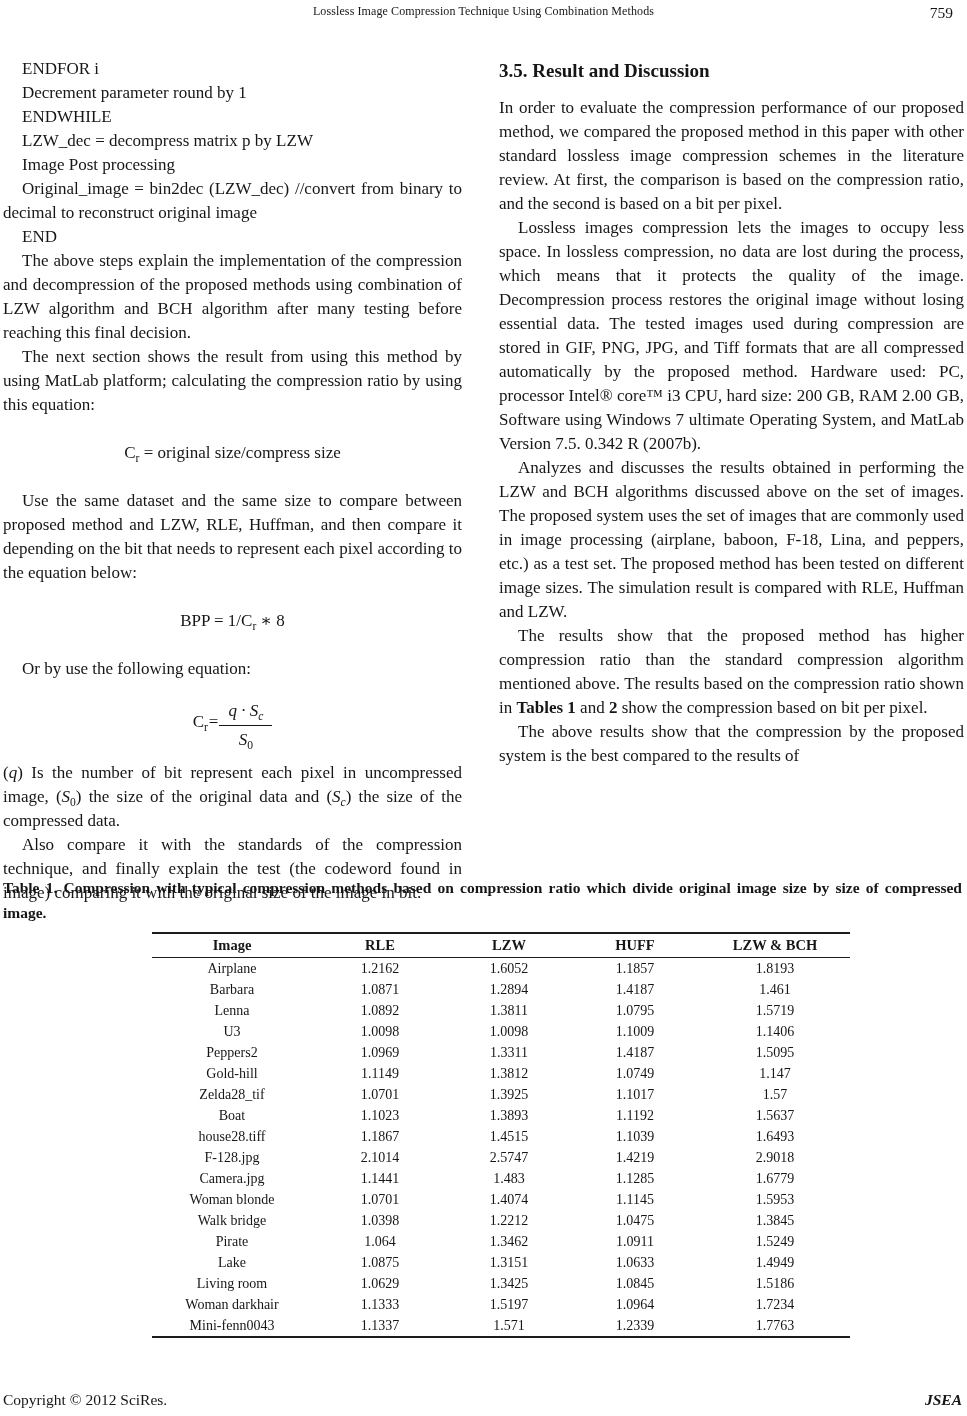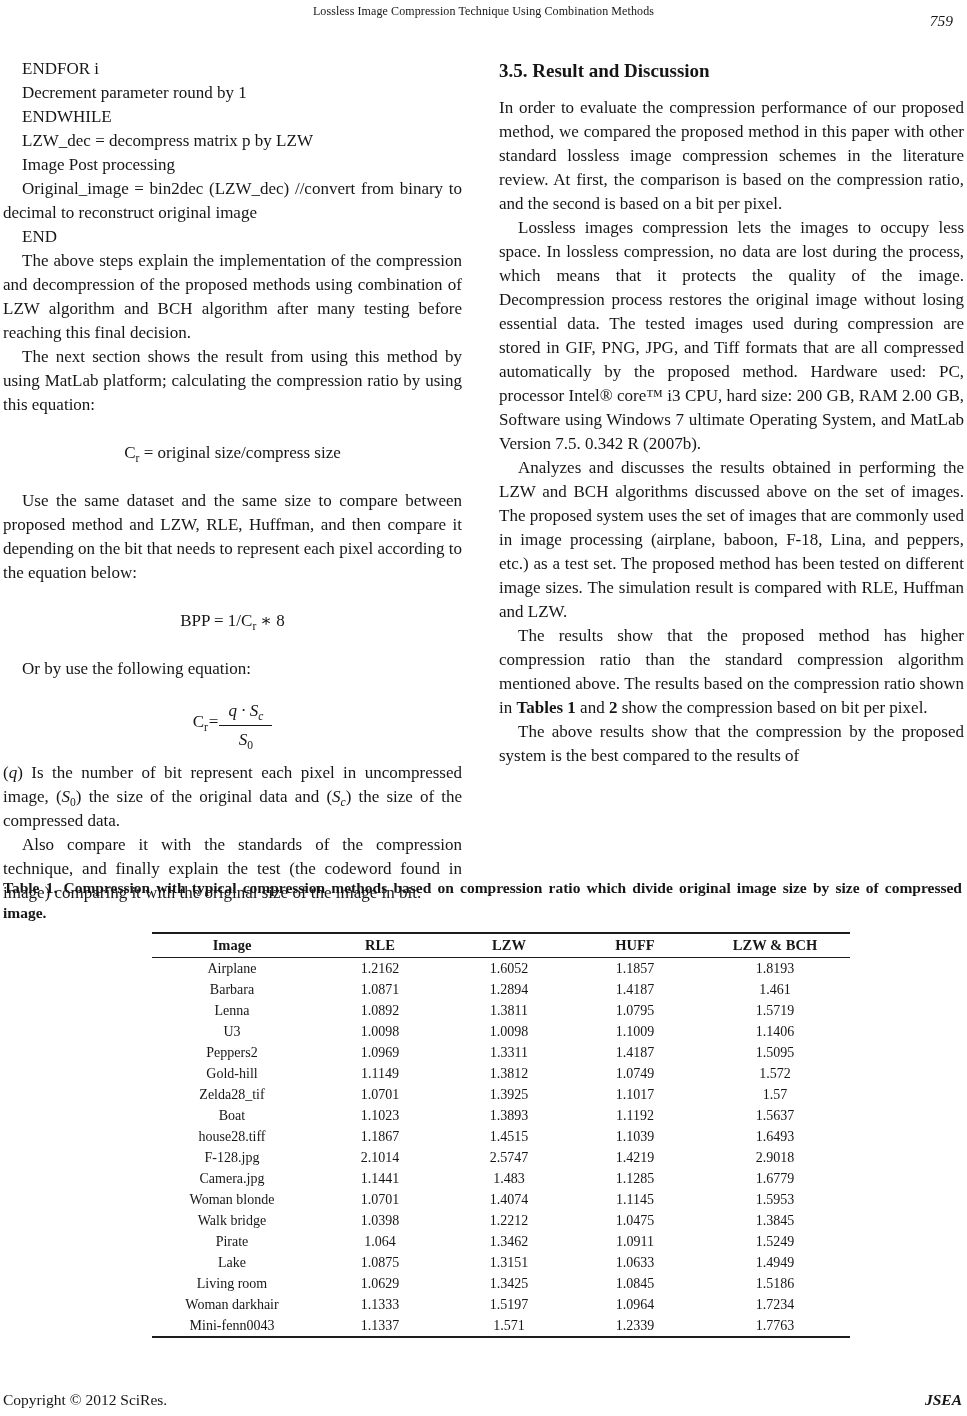--- a/index.html
+++ b/index.html
@@ -6,21 +6,21 @@
   body{
     width:967px;height:1416px;background:#ffffff;color:#161616;
     font-family:"Liberation Serif","DejaVu Serif",serif;
     -webkit-font-smoothing:antialiased;
   }
   .page{position:relative;width:967px;height:1416px;background:#fff;overflow:hidden;}
 
   
   .header{position:absolute;top:4px;left:0;width:967px;height:22px;}
   .header-title{text-align:center;font-size:12px;letter-spacing:.1px;}
-  .header-page{position:absolute;right:14px;top:8px;font-size:15.5px;font-style:italic;}
+  .header-page{position:absolute;right:14px;top:0;font-size:15.5px;}
 
   
   .columns{position:absolute;top:57px;left:3px;width:961px;display:flex;gap:37px;}
   .col{font-size:17px;line-height:24px;text-align:justify;}
   .col-left{width:459px;}
   .col-right{width:465px;}
   p{margin:0;}
   .indent{text-indent:19px;}
   .code-line{padding-left:19px;white-space:nowrap;}
   .code-wrap{text-indent:19px;}
@@ -169,21 +169,21 @@
           <td>1.0969</td>
           <td>1.3311</td>
           <td>1.4187</td>
           <td>1.5095</td>
         </tr>
         <tr>
           <td>Gold-hill</td>
           <td>1.1149</td>
           <td>1.3812</td>
           <td>1.0749</td>
-          <td>1.572</td>
+          <td>1.147</td>
         </tr>
         <tr>
           <td>Zelda28_tif</td>
           <td>1.0701</td>
           <td>1.3925</td>
           <td>1.1017</td>
           <td>1.57</td>
         </tr>
         <tr>
           <td>Boat</td>

